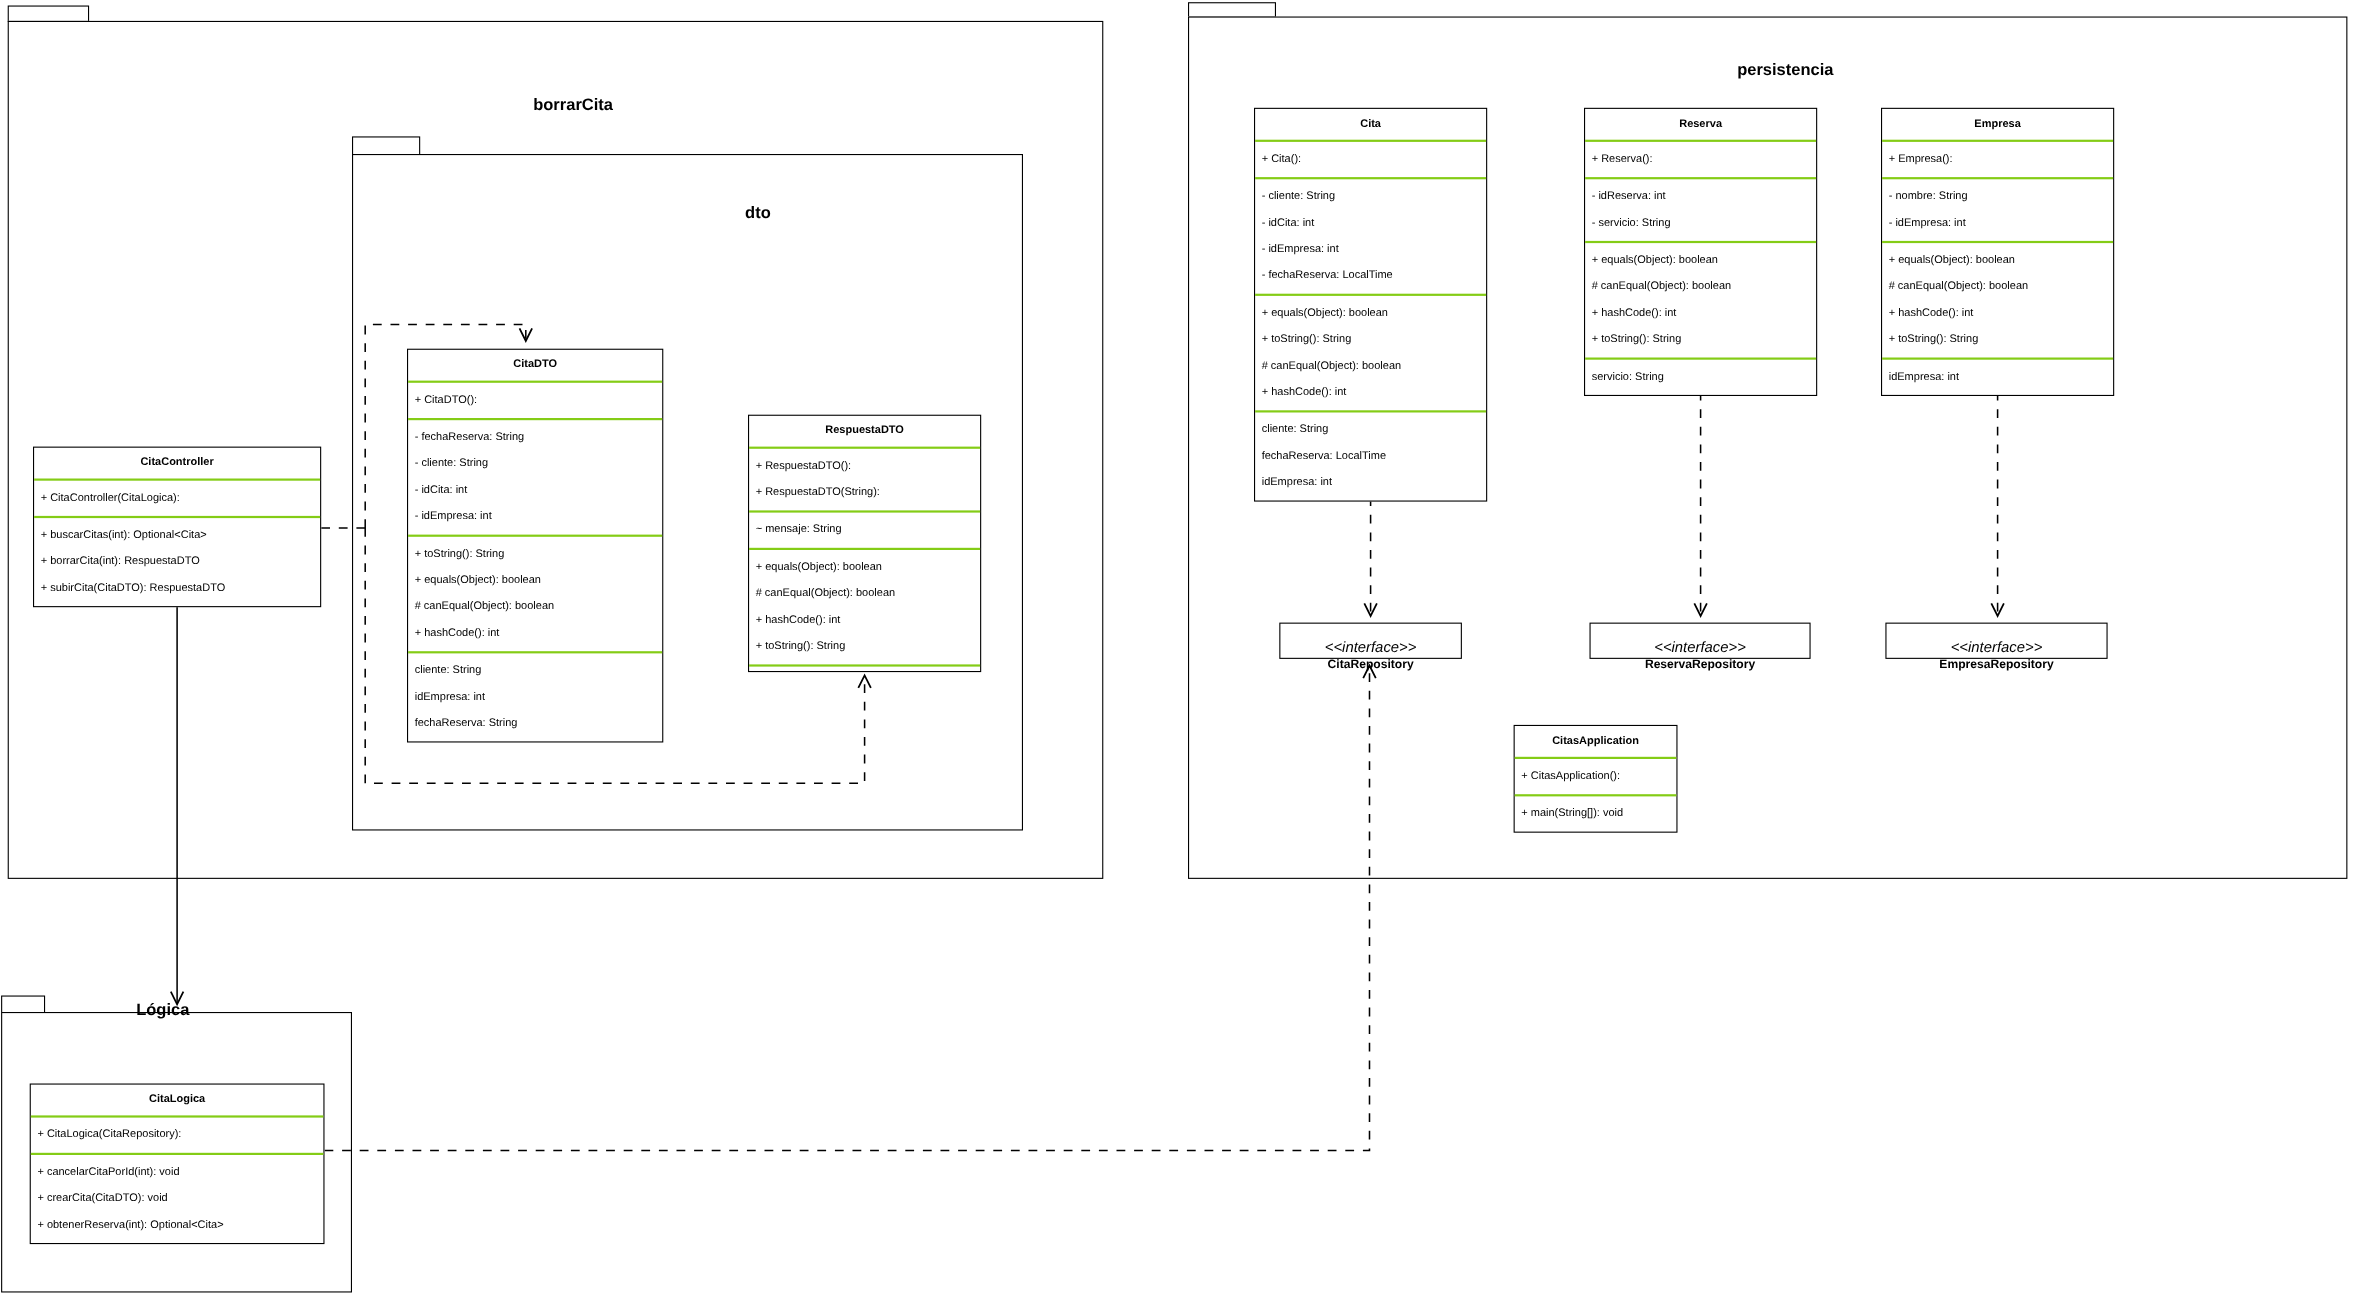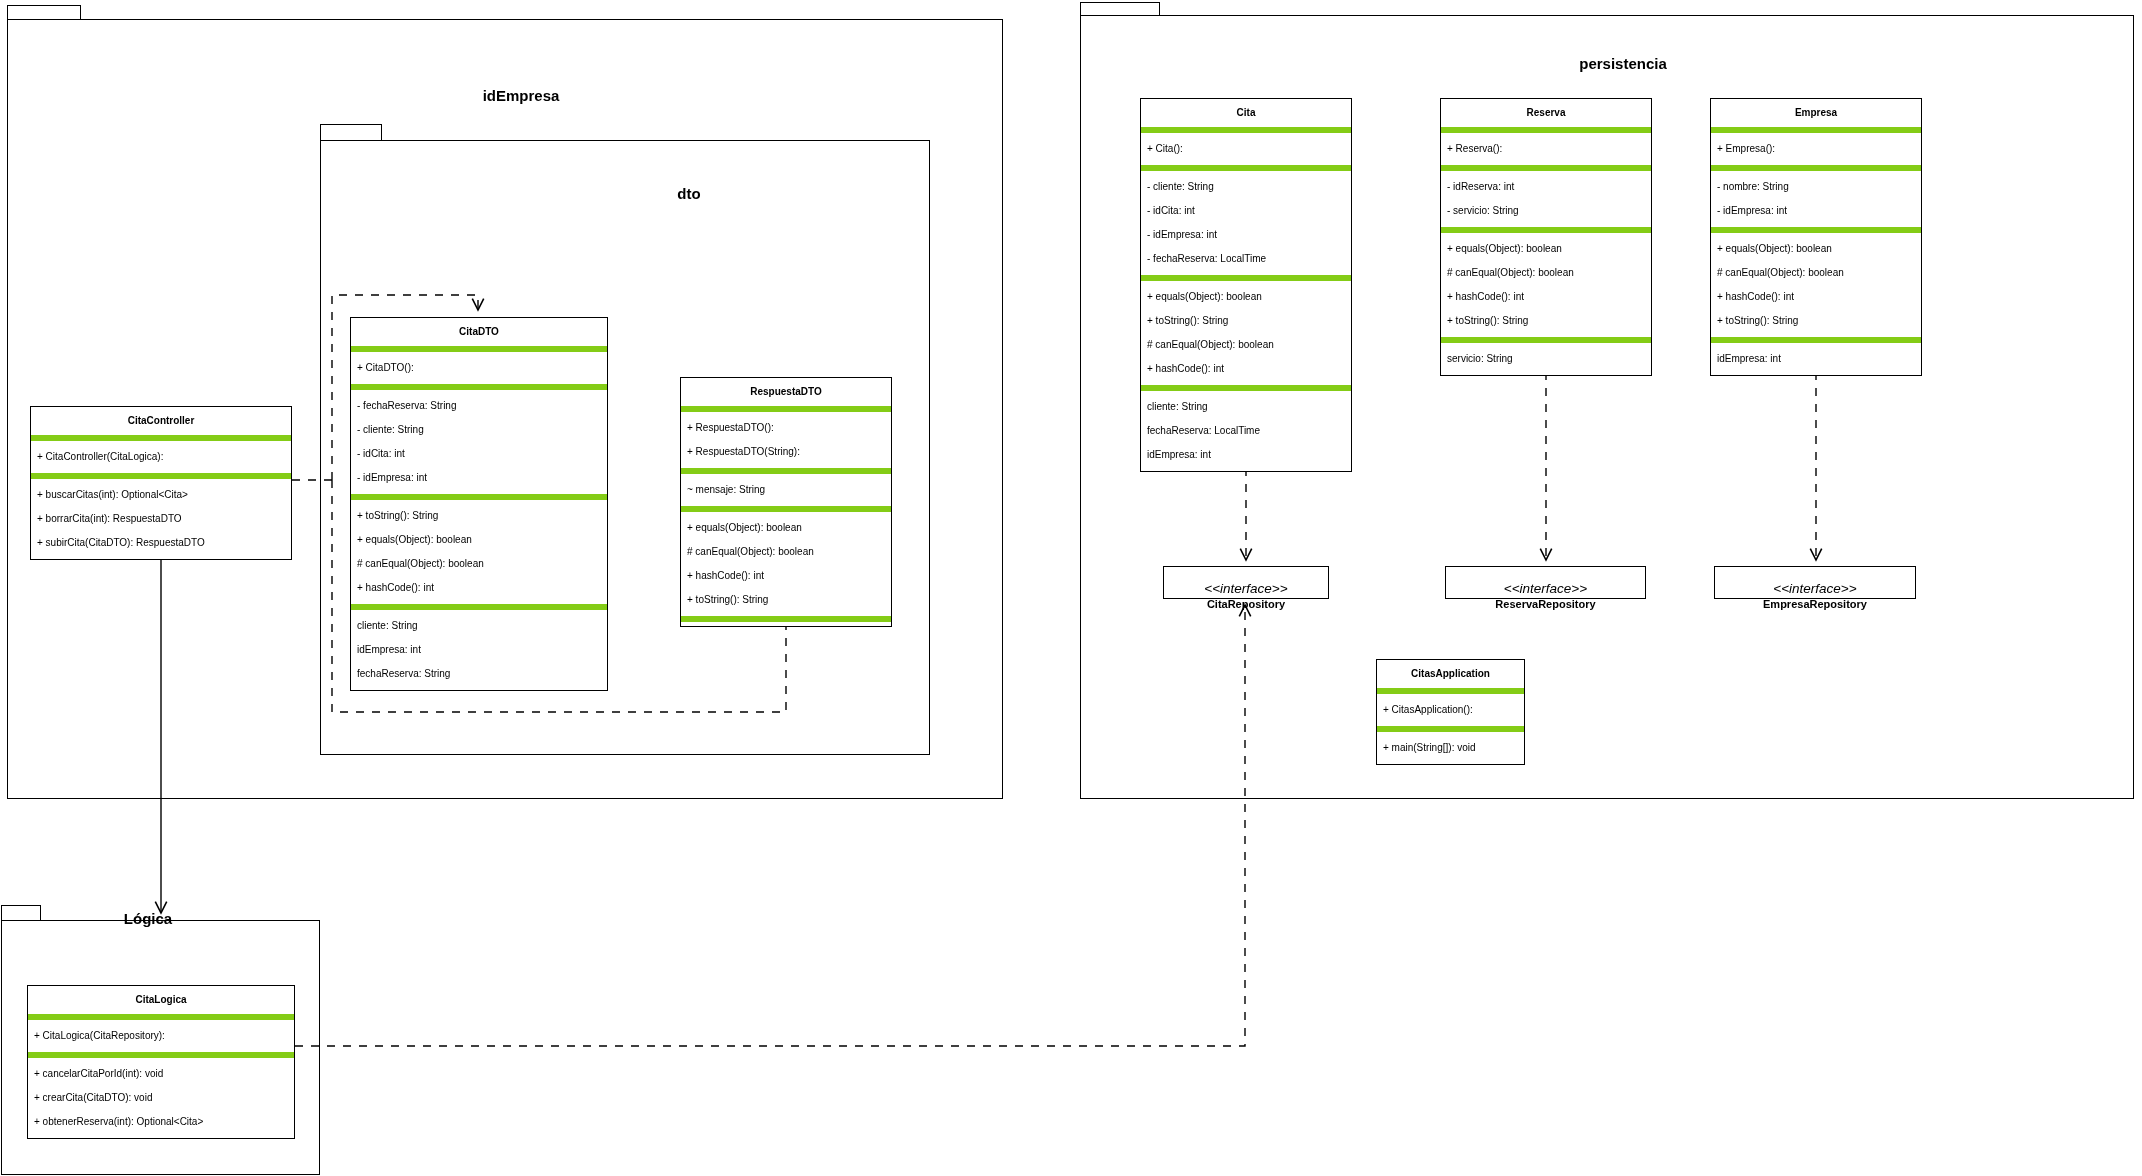--- a/index.html
+++ b/index.html
@@ -27,26 +27,26 @@
   #pkg-logica .pkg-label{left:1px;top:911px;width:262px;}
 
   
   #connectors{position:absolute;left:0;top:0;width:2142px;height:1176px;}
   #connectors path{stroke:#000;stroke-width:1.4;fill:none;}
   #connectors path.dash{stroke-dasharray:8 8;}
 
   
   .uml-class{position:absolute;background:#fff;border:1px solid #000;box-sizing:border-box;font-size:10px;}
   .uml-title{font-weight:bold;text-align:center;line-height:24px;padding:2px 4px;white-space:nowrap;}
-  .sec{border-top:6px solid #84cc16;padding:4px 0;}
+  .sec{border-top:2px solid #84cc16;padding:4px 0;}
   .sec.empty{padding:0;height:4px;}
   .row{line-height:24px;padding:0 6px;white-space:nowrap;}
 
   #cls-CitaController{left:30px;top:406px;width:262px;}
-  #cls-CitaDTO{left:350px;top:317px;width:258px;}
+  #cls-CitaDTO{left:370px;top:317px;width:233px;}
   #cls-RespuestaDTO{left:680px;top:377px;width:212px;}
   #cls-Cita{left:1140px;top:98px;width:212px;}
   #cls-Reserva{left:1440px;top:98px;width:212px;}
   #cls-Empresa{left:1710px;top:98px;width:212px;}
   #cls-CitasApplication{left:1376px;top:659px;width:149px;}
   #cls-CitaLogica{left:27px;top:985px;width:268px;}
 
   
   .iface{position:absolute;background:#fff;border:1px solid #000;box-sizing:border-box;
          text-align:center;height:33px;padding-top:14px;}
@@ -57,21 +57,21 @@
   #if-EmpresaRepository{left:1714px;top:566px;width:202px;}
 </style>
 </head>
 <body>
 
 <div id="canvas">
 
   <div id="pkg-controller">
     <div class="pkg-tab"></div>
     <div class="pkg-box"></div>
-    <div class="pkg-label">idEmpresa</div>
+    <div class="pkg-label">borrarCita</div>
   </div>
 
   <div id="pkg-dto">
     <div class="pkg-tab"></div>
     <div class="pkg-box"></div>
     <div class="pkg-label">dto</div>
   </div>
 
   <div id="pkg-persistencia">
     <div class="pkg-tab"></div>

